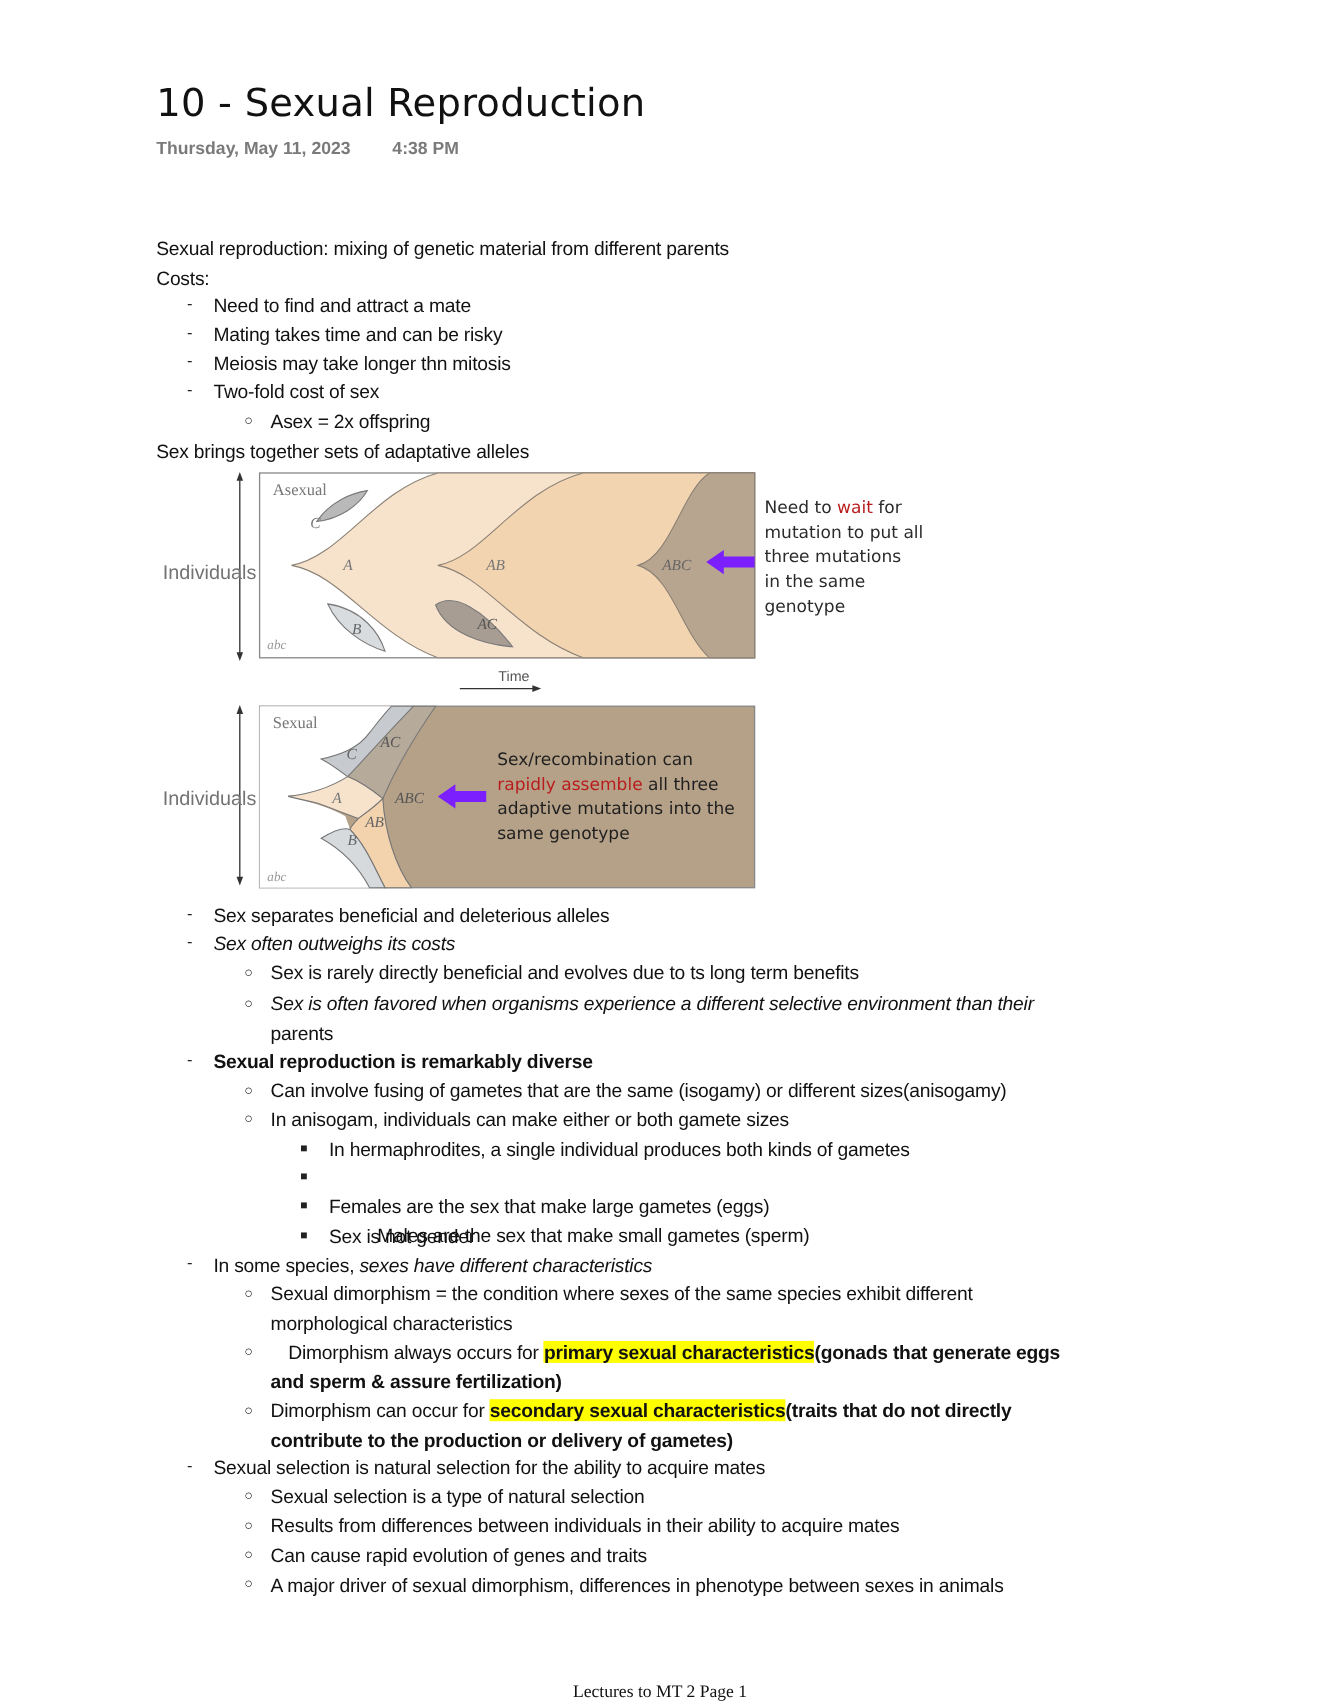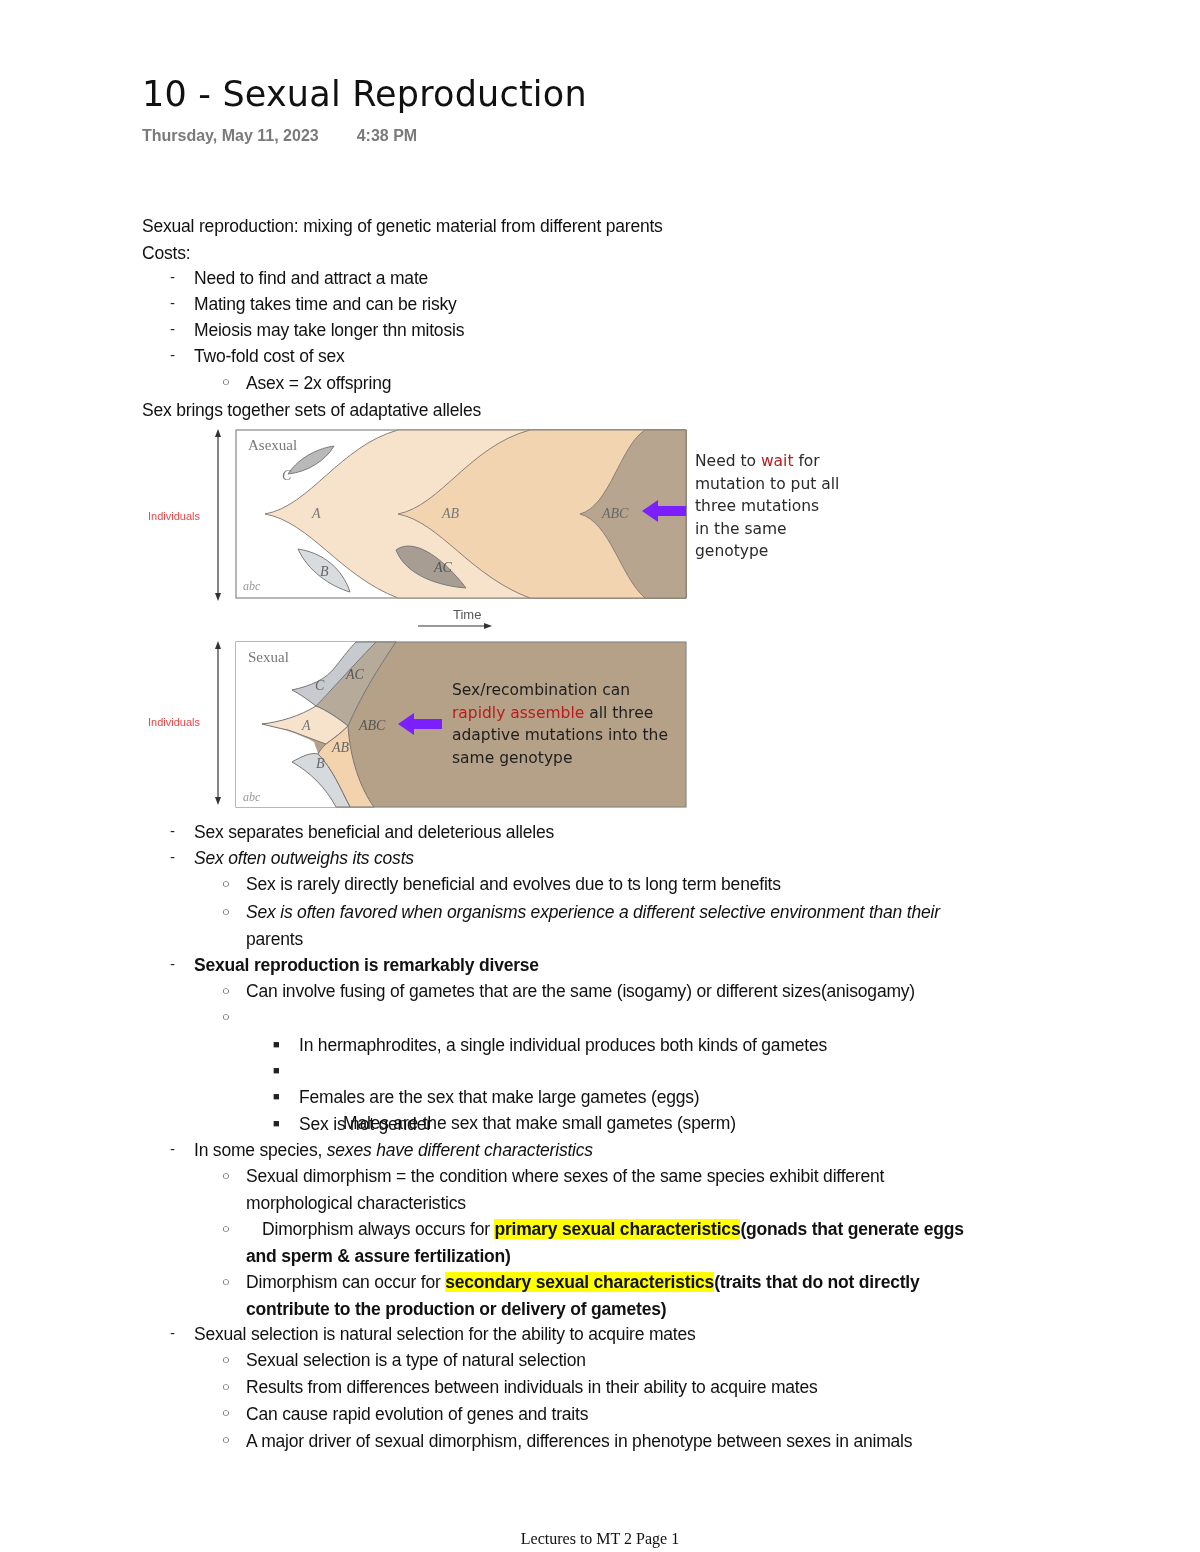--- a/index.html
+++ b/index.html
@@ -16,21 +16,21 @@
   .bullet { position: absolute; font-size: 15px; color: #222; }
   .b-dash { left: 170px; }
   .b-circle { left: 222px; font-size: 13px; }
   .b-square { left: 273px; font-size: 11px; }
   .bold { font-weight: 700; }
   .italic { font-style: italic; }
   .hl { background: #ffff00; font-weight: 700; }
   .footer { position: absolute; left: 0; width: 1200px; top: 1530px; text-align: center; font-family: "Liberation Serif", "DejaVu Serif", serif; font-size: 16px; color: #111; }
   .fig { position: absolute; }
   .fig svg { display: block; }
-  .ylabel { position: absolute; font-size: 11px; color: #ef4444; }
+  .ylabel { position: absolute; font-size: 18px; color: #737373; }
   .caption { position: absolute; font-family: "DejaVu Sans", sans-serif; font-size: 15.5px; line-height: 22.5px; color: #2a2a2a; }
   .purple { color: #b91c1c; }
   .time-label { position: absolute; font-size: 13px; color: #555; }
 </style>
 </head>
 <body>
 
 <div class="page">
 
   <div class="title">10 - Sexual Reproduction</div>
@@ -140,20 +140,21 @@
   <span class="bullet b-circle" style="top:876px;">○</span>
   <div class="line l2" style="top:873px;">Sex is rarely directly beneficial and evolves due to ts long term benefits</div>
   <span class="bullet b-circle" style="top:904px;">○</span>
   <div class="line l2" style="top:901px;font-style:italic;">Sex is often favored when organisms experience a different selective environment than their</div>
   <div class="line l2" style="top:928px;">parents</div>
   <span class="bullet b-dash" style="top:955px;">-</span>
   <div class="line l1 bold" style="top:954px;">Sexual reproduction is remarkably diverse</div>
   <span class="bullet b-circle" style="top:983px;">○</span>
   <div class="line l2" style="top:980px;">Can involve fusing of gametes that are the same (isogamy) or different sizes(anisogamy)</div>
   <span class="bullet b-circle" style="top:1009px;">○</span>
+  <div class="line l2" style="top:1007px;">In anisogam, individuals can make either or both gamete sizes</div>
   <span class="bullet b-square" style="top:1038px;">■</span>
   <div class="line l3" style="top:1034px;">In hermaphrodites, a single individual produces both kinds of gametes</div>
   <span class="bullet b-square" style="top:1064px;">■</span>
   <div class="line l3" style="top:1112px;margin-left:44px;">Males are the sex that make small gametes (sperm)</div>
   <span class="bullet b-square" style="top:1090px;">■</span>
   <div class="line l3" style="top:1086px;">Females are the sex that make large gametes (eggs)</div>
   <span class="bullet b-square" style="top:1117px;">■</span>
   <div class="line l3" style="top:1113px;">Sex is not gender</div>
 
   <span class="bullet b-dash" style="top:1140px;">-</span>

